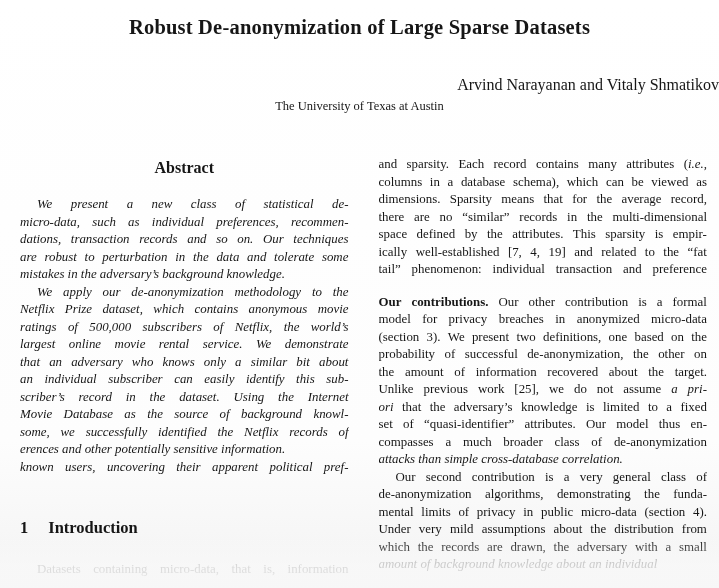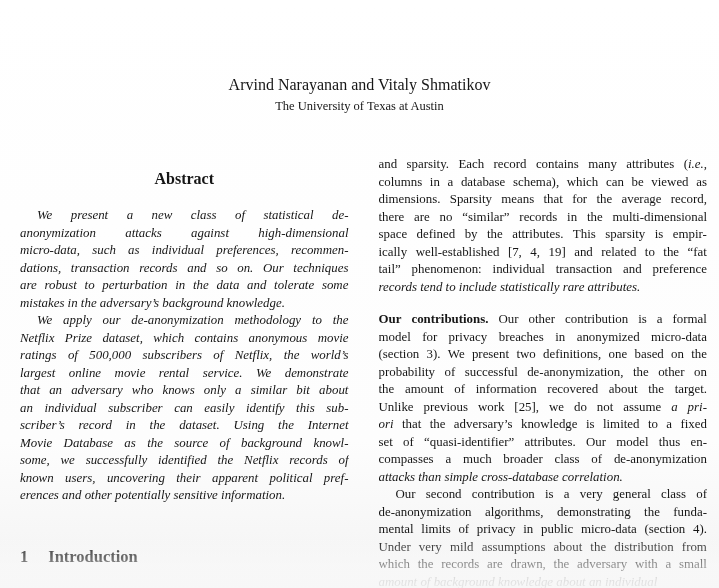--- a/index.html
+++ b/index.html
@@ -26,21 +26,21 @@
     text-align: center;
     font-weight: bold;
     font-size: 20.5px;
     letter-spacing: 0.2px;
   }
   .authors {
     position: absolute;
     top: 76px;
     left: 0;
     width: 100%;
-    text-align: center;
+    text-align: right;
     font-size: 16px;
   }
   .affiliation {
     position: absolute;
     top: 99px;
     left: 0;
     width: 100%;
     text-align: center;
     font-size: 12.5px;
   }
@@ -55,21 +55,21 @@
   .col {
     flex: 1 1 0;
     min-width: 0;
     overflow: hidden;
     font-size: 12.9px;
   }
   .abstract-heading {
     text-align: center;
     font-weight: bold;
     font-size: 16px;
-    margin-top: 20px;
+    margin-top: 9px;
     margin-bottom: 19px;
   }
   #right-col { padding-top: 6px; }
   .para { margin: 0; }
   .para.space-before { margin-top: 15px; }
   .para.italic { font-style: italic; }
   .line {
     display: flex;
     justify-content: space-between;
     height: 17.5px;
@@ -103,20 +103,21 @@
     height: 52px;
     pointer-events: none;
     background: linear-gradient(180deg, rgba(252,252,252,0) 0%, rgba(250,250,250,0.55) 60%, rgba(248,248,248,0.82) 100%);
   }
 </style>
 </head>
 <body>
 
 <div class="page">
 
+  <div class="title">Robust De-anonymization of Large Sparse Datasets</div>
 
   <div class="authors">Arvind Narayanan and Vitaly Shmatikov</div>
 
   <div class="affiliation">The University of Texas at Austin</div>
 
   <div class="columns">
 
     <div class="col" id="left-col">
       <div class="abstract-heading">Abstract</div>
 
@@ -126,26 +127,20 @@
               <span class="w"><span>We</span></span>
               <span class="w"><span>present</span></span>
               <span class="w"><span>a</span></span>
               <span class="w"><span>new</span></span>
               <span class="w"><span>class</span></span>
               <span class="w"><span>of</span></span>
               <span class="w"><span>statistical</span></span>
               <span class="w"><span>de-</span></span>
             </div>
             <div class="line">
-              <span class="w"><span>anonymization</span></span>
-              <span class="w"><span>attacks</span></span>
-              <span class="w"><span>against</span></span>
-              <span class="w"><span>high-dimensional</span></span>
-            </div>
-            <div class="line">
               <span class="w"><span>micro-data,</span></span>
               <span class="w"><span>such</span></span>
               <span class="w"><span>as</span></span>
               <span class="w"><span>individual</span></span>
               <span class="w"><span>preferences,</span></span>
               <span class="w"><span>recommen-</span></span>
             </div>
             <div class="line">
               <span class="w"><span>dations,</span></span>
               <span class="w"><span>transaction</span></span>
@@ -253,30 +248,30 @@
             <div class="line">
               <span class="w"><span>some,</span></span>
               <span class="w"><span>we</span></span>
               <span class="w"><span>successfully</span></span>
               <span class="w"><span>identified</span></span>
               <span class="w"><span>the</span></span>
               <span class="w"><span>Netflix</span></span>
               <span class="w"><span>records</span></span>
               <span class="w"><span>of</span></span>
             </div>
+            <div class="line last"><span>erences and other potentially sensitive information.</span></div>
             <div class="line">
               <span class="w"><span>known</span></span>
               <span class="w"><span>users,</span></span>
               <span class="w"><span>uncovering</span></span>
               <span class="w"><span>their</span></span>
               <span class="w"><span>apparent</span></span>
               <span class="w"><span>political</span></span>
               <span class="w"><span>pref-</span></span>
             </div>
-            <div class="line last"><span>erences and other potentially sensitive information.</span></div>
           </div>
         </div>
 
       <div class="section-heading">
         <span>1</span>
         <span>Introduction</span>
       </div>
 
       <div id="intro-first-line">
           <div class="line indent faded-more">
@@ -358,21 +353,20 @@
             <span class="w"><span>“fat</span></span>
           </div>
           <div class="line">
             <span class="w"><span>tail”</span></span>
             <span class="w"><span>phenomenon:</span></span>
             <span class="w"><span>individual</span></span>
             <span class="w"><span>transaction</span></span>
             <span class="w"><span>and</span></span>
             <span class="w"><span>preference</span></span>
           </div>
-          <div class="line last"><span>records tend to include statistically rare attributes.</span></div>
         </div>
         <div class="para space-before">
           <div class="line">
             <span class="w"><span class="b">Our</span></span>
             <span class="w"><span class="b">contributions.</span></span>
             <span class="w"><span>Our</span></span>
             <span class="w"><span>other</span></span>
             <span class="w"><span>contribution</span></span>
             <span class="w"><span>is</span></span>
             <span class="w"><span>a</span></span>

